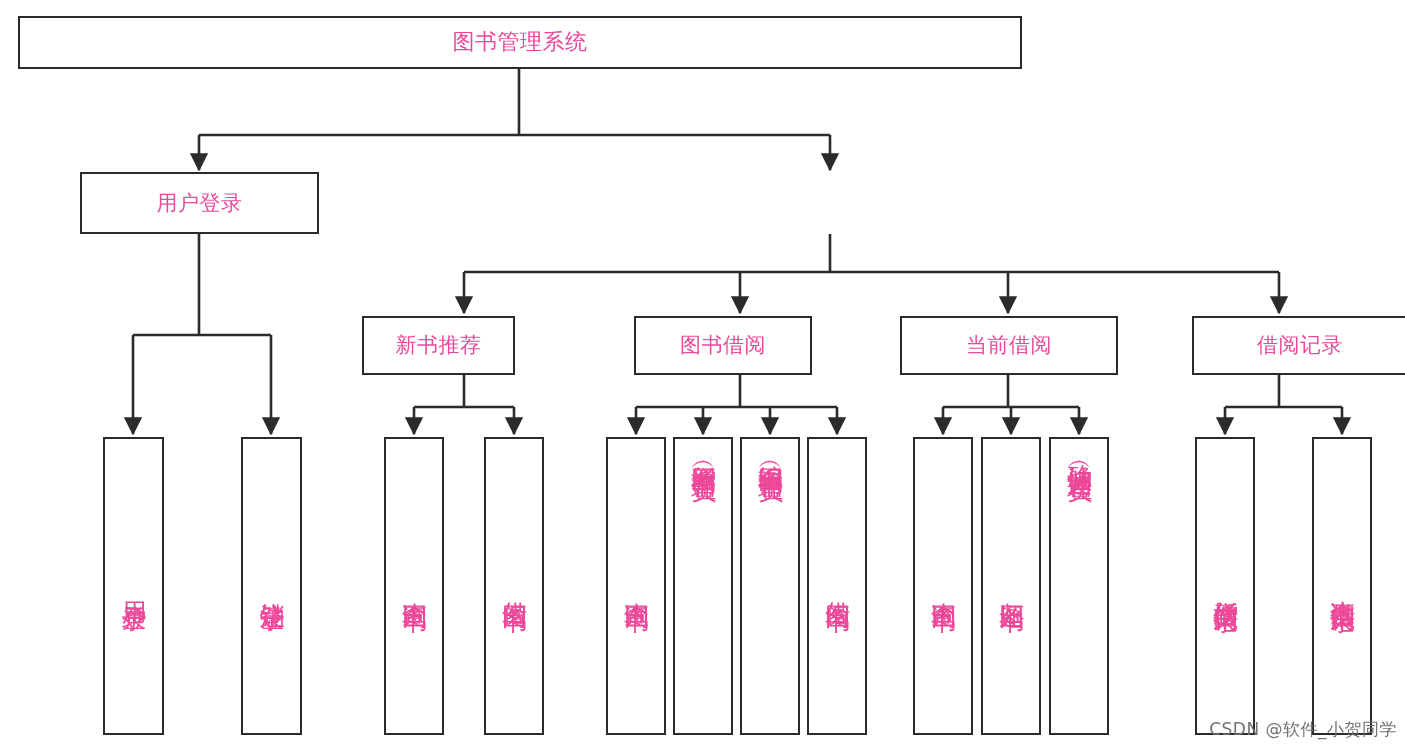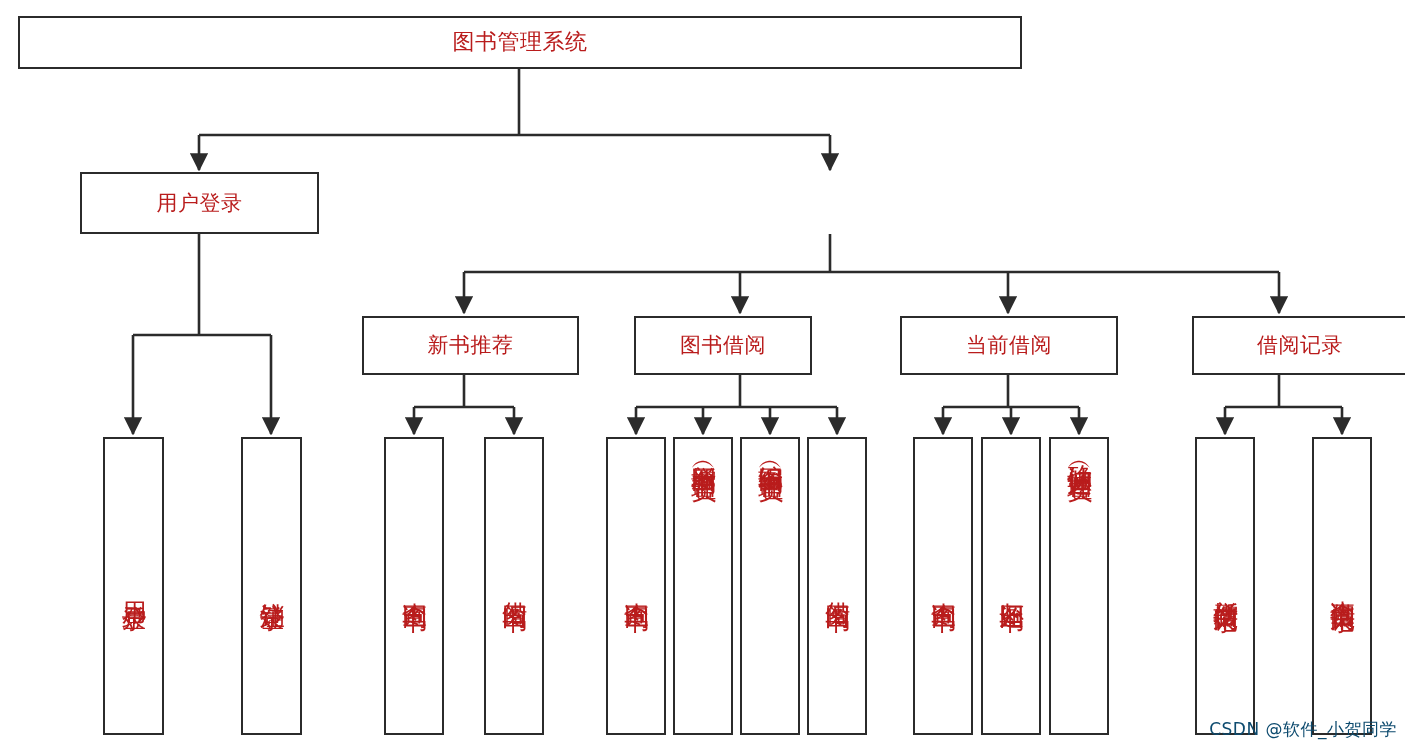--- a/index.html
+++ b/index.html
@@ -26,21 +26,21 @@
     height: 747px;
   }
   .node {
     position: absolute;
     box-sizing: border-box;
     border: 2.5px solid #2b2b2b;
     background: #ffffff;
     display: flex;
     align-items: center;
     justify-content: center;
-    color: #b91c1c;
+    color: #ec4899;
     z-index: 2;
   }
   .node .lbl {
     display: block;
     text-align: center;
     line-height: 1.28;
     letter-spacing: 0.5px;
   }
   
   .node.h .lbl {
@@ -65,21 +65,21 @@
   }
   .node.v.mid {
     align-items: center;
     padding-top: 0;
   }
   .watermark {
     position: absolute;
     right: 8px;
     bottom: 6px;
     font-size: 17px;
-    color: #0c4a6e;
+    color: #737373;
     white-space: nowrap;
     z-index: 3;
     letter-spacing: 0.5px;
     margin-left: 39px;
   }
 </style>
 </head>
 <body>
 
 <div id="canvas">
@@ -135,21 +135,21 @@
   </svg>
 
   <div class="node h root" style="left:18px; top:16px; width:1004px; height:53px;">
     <span class="lbl">图书管理系统</span>
   </div>
 
   <div class="node h" style="left:80px; top:172px; width:239px; height:62px;">
     <span class="lbl">用户登录</span>
   </div>
 
-  <div class="node h" style="left:362px; top:316px; width:217px; height:59px;">
+  <div class="node h" style="left:362px; top:316px; width:153px; height:59px;">
     <span class="lbl">新书推荐</span>
   </div>
   <div class="node h" style="left:634px; top:316px; width:178px; height:59px;">
     <span class="lbl">图书借阅</span>
   </div>
   <div class="node h" style="left:900px; top:316px; width:218px; height:59px;">
     <span class="lbl">当前借阅</span>
   </div>
   <div class="node h" style="left:1172px; top:316px; width:216px; height:59px;margin-left:20px;">
     <span class="lbl">借阅记录</span>

